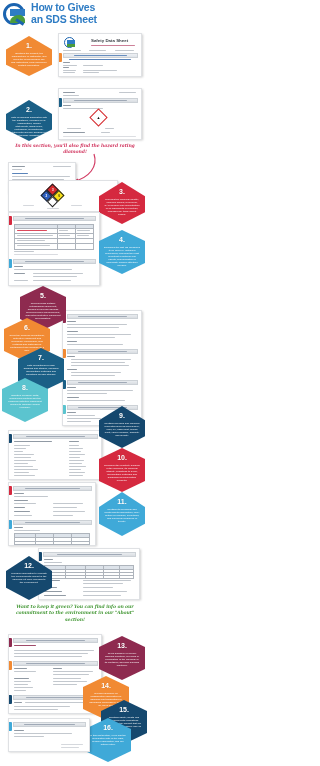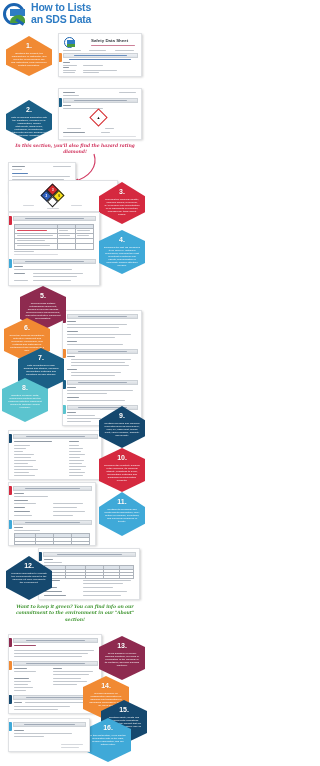--- a/index.html
+++ b/index.html
@@ -85,22 +85,22 @@
   <div id="header">
     <div class="logo">
       <div class="ring"></div>
       <div class="sq">
         <div class="sky"></div>
         <div class="hill"></div>
       </div>
       <div class="tail"></div>
     </div>
     <div class="hd-title">
-      <div>How to Lists</div>
-      <div class="hd-l2">an SDS Data</div>
+      <div>How to Gives</div>
+      <div class="hd-l2">an SDS Sheet</div>
     </div>
   </div>
 
   <div class="doc" style="left:58px;top:33px;width:82px;height:42px;">
     <div style="position:absolute;left:5px;top:3px;width:13px;height:11px;">
       <div style="position:absolute;left:0;top:0;width:11px;height:11px;border-radius:50%;border:1.8px solid #1b64b0;box-sizing:border-box;"></div>
       <div style="position:absolute;left:3.2px;top:2.8px;width:7.5px;height:7px;background:#2e7cc4;"></div>
       <div style="position:absolute;left:3.2px;bottom:1.2px;width:7.5px;height:3.2px;background:#4a9b3c;"></div>
     </div>
     <div style="position:absolute;left:32px;top:4px;font-size:4.4px;font-weight:bold;color:#3a3f45;">Safety Data Sheet</div>

